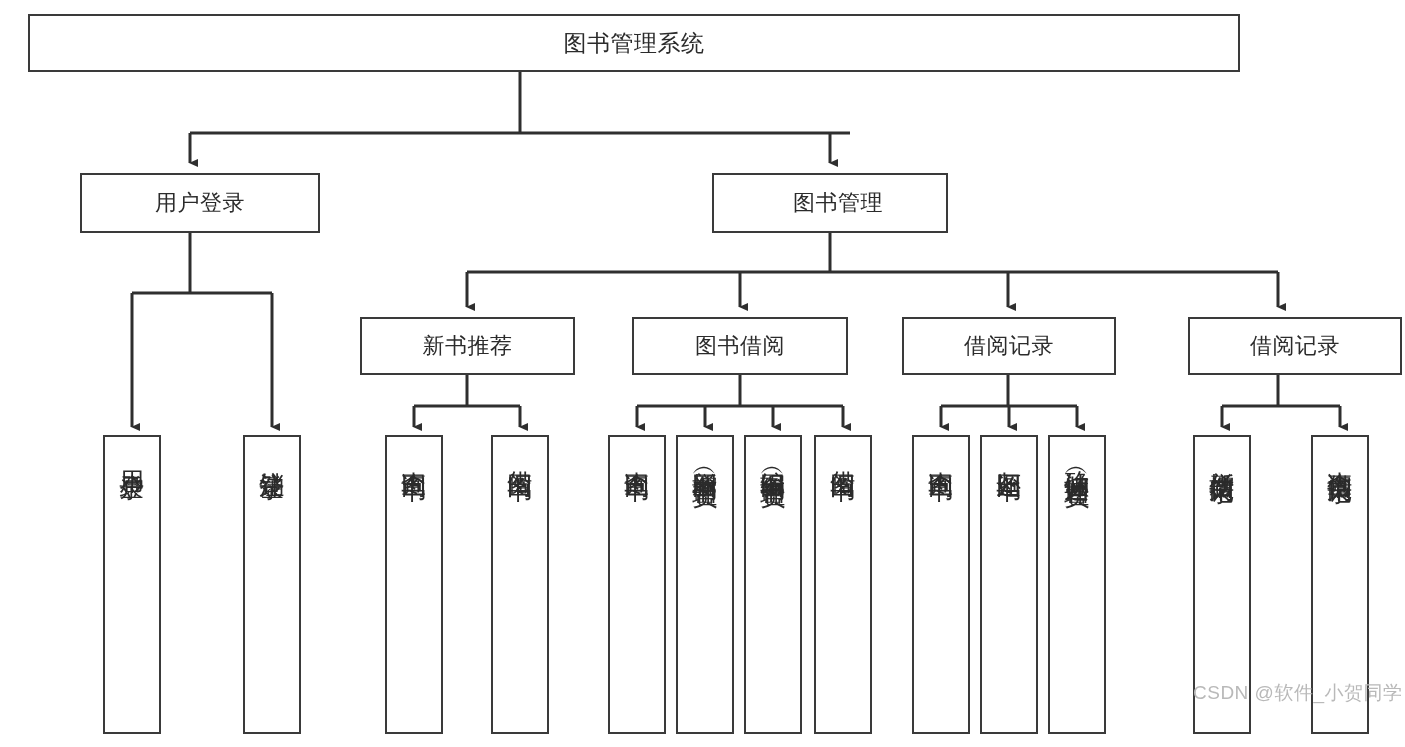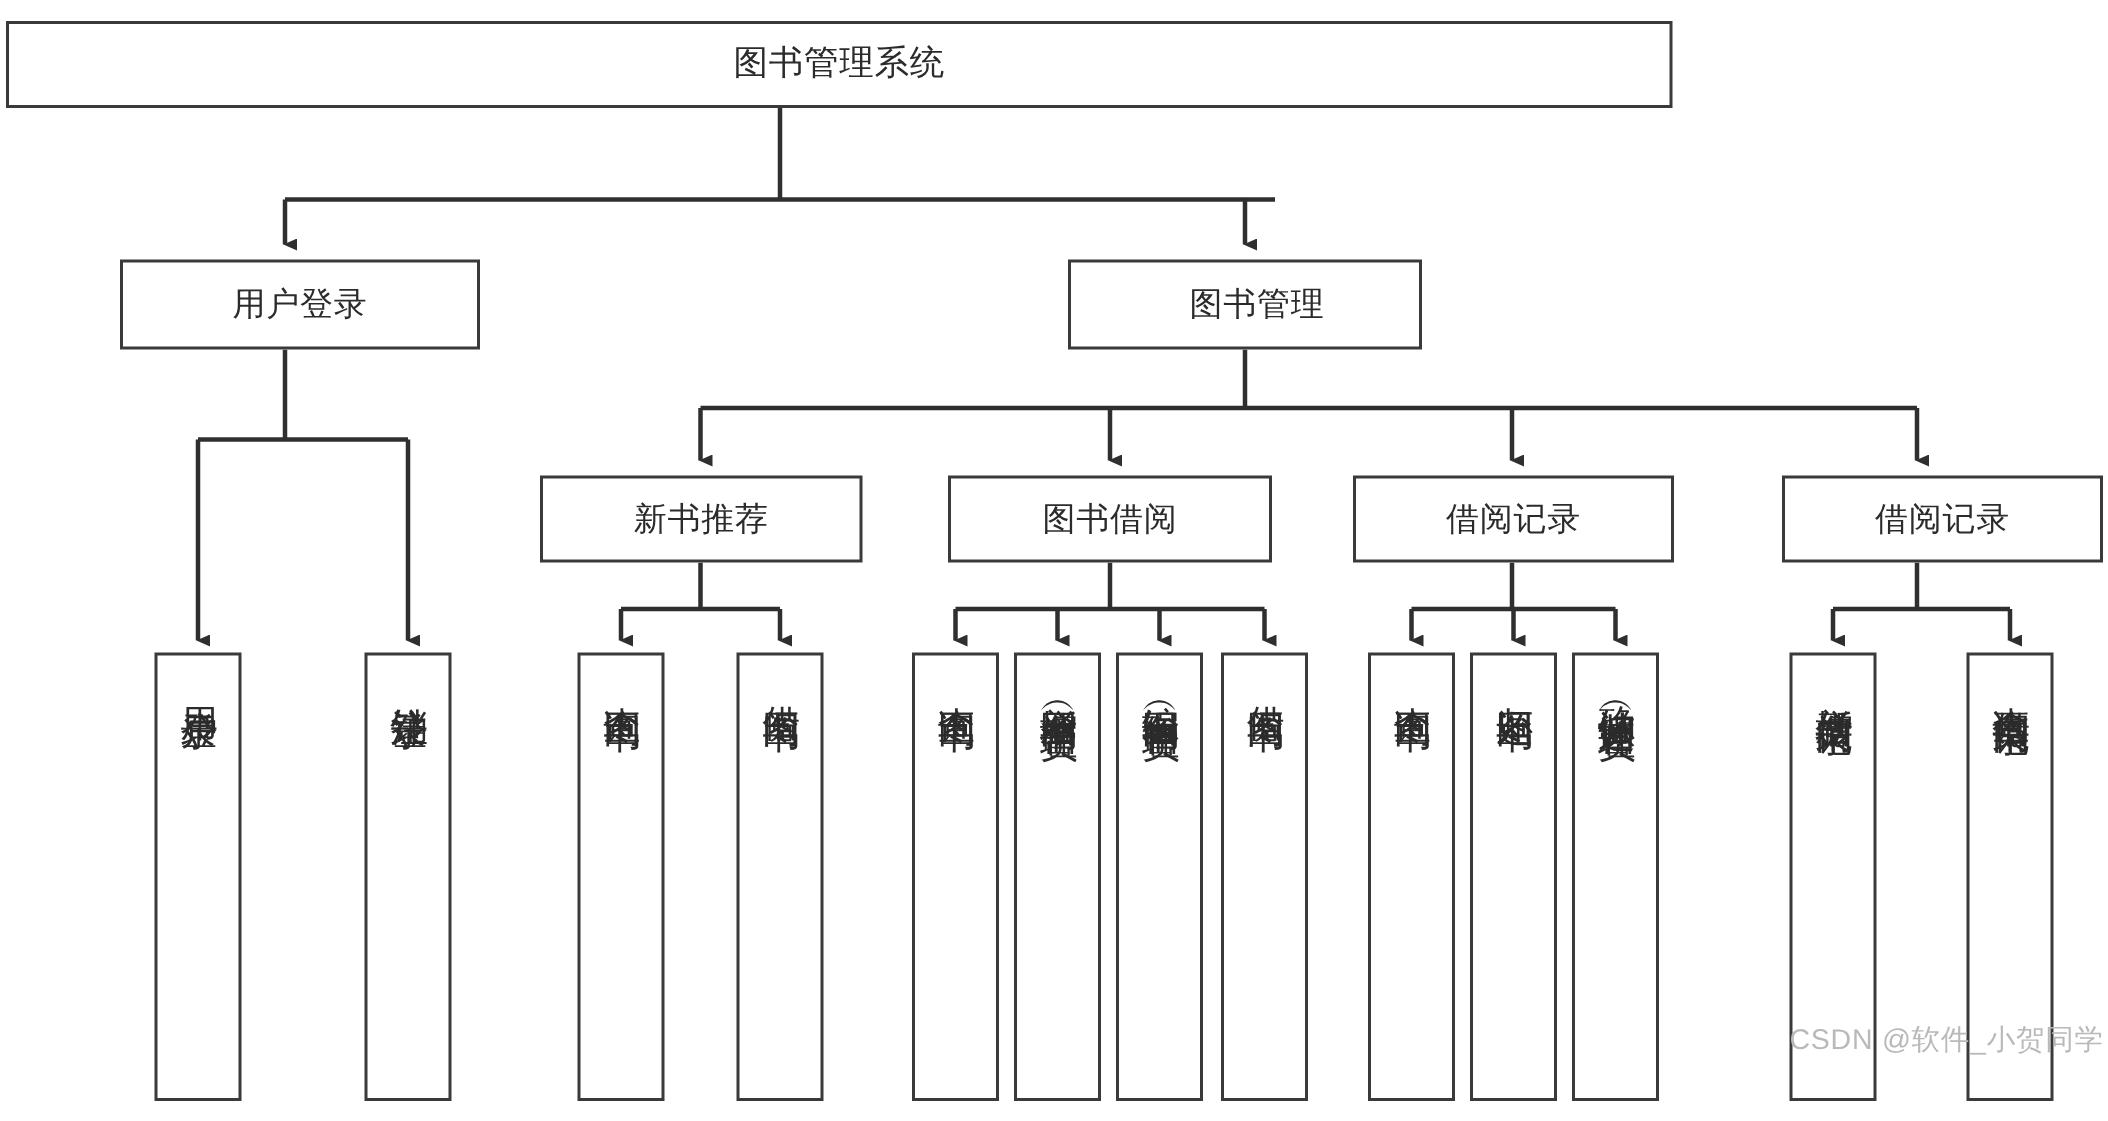--- a/index.html
+++ b/index.html
@@ -120,21 +120,21 @@
       <path d="M1009,406 L1009,427" marker-end="url(#arrowhead)"></path>
       <path d="M1077,406 L1077,427" marker-end="url(#arrowhead)"></path>
 
       <path d="M1278,375 L1278,406"></path>
       <path d="M1222,406 L1340,406"></path>
       <path d="M1222,406 L1222,427" marker-end="url(#arrowhead)"></path>
       <path d="M1340,406 L1340,427" marker-end="url(#arrowhead)"></path>
     </g>
   </svg>
 
-  <div class="node root horizontal" style="left:4px; top:14px; width:1111px; height:58px;font-family:Liberation Mono, monospace;">
+  <div class="node root horizontal" style="left:28px; top:14px; width:1212px; height:58px;">
     <span class="label">图书管理系统</span>
   </div>
 
   <div class="node horizontal" style="left:80px; top:173px; width:240px; height:60px;">
     <span class="label">用户登录</span>
   </div>
 
   <div class="node horizontal" style="left:712px; top:173px; width:236px; height:60px;padding-left:16px;">
     <span class="label">图书管理</span>
   </div>

